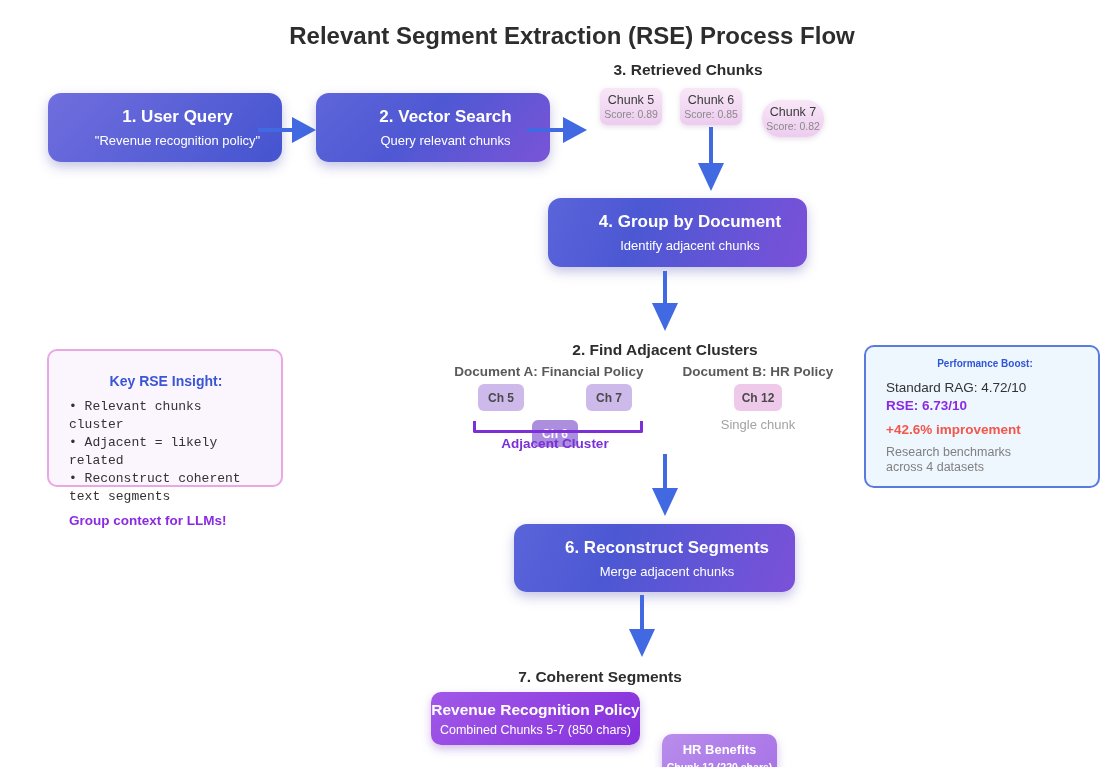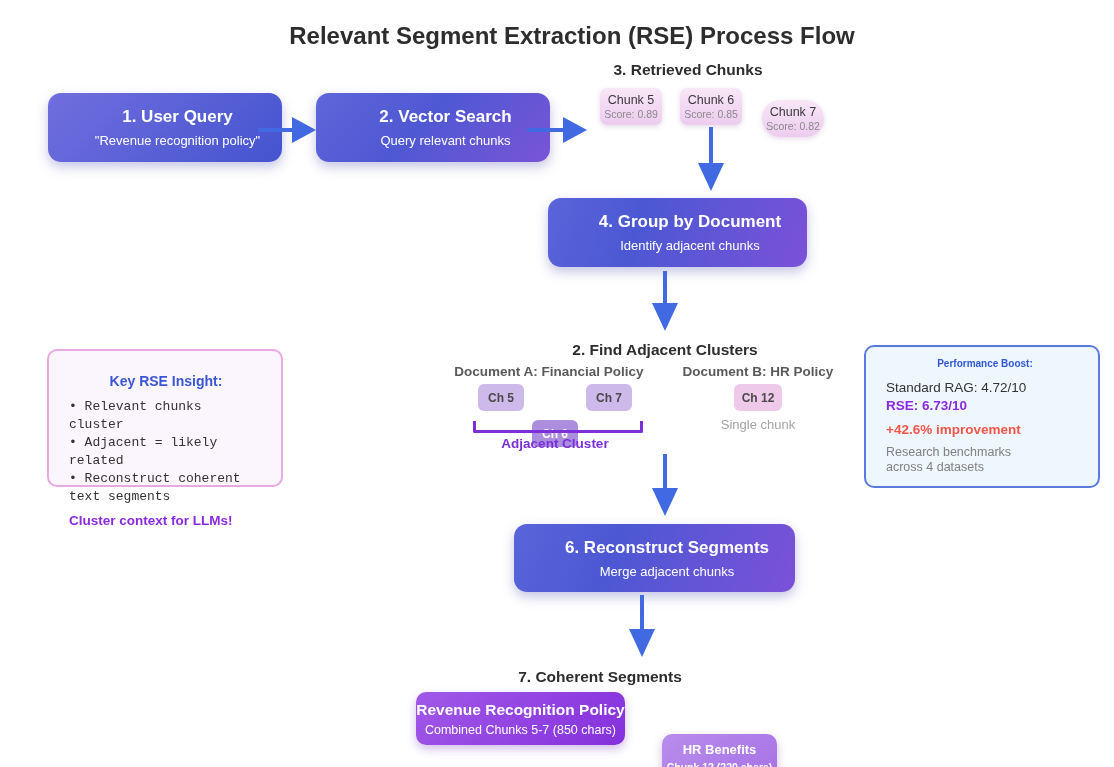--- a/index.html
+++ b/index.html
@@ -77,21 +77,21 @@
   .perf .rag { font-size:13.5px; color:#333333; line-height:18px; }
   .perf .rse { font-size:13.5px; font-weight:bold; color:#8a2be2; line-height:18px; }
   .perf .impr { margin-top:7px; font-size:13.5px; font-weight:bold; color:#f4564a; }
   .perf .bench { margin-top:8px; font-size:12.5px; color:#808080; line-height:15px; }
   
   .seg {
     position:absolute; border-radius:10px; color:#ffffff; text-align:center;
     display:flex; flex-direction:column; justify-content:center; gap:4px;
     box-shadow:0 4px 10px rgba(120,70,190,0.35);
   }
-  .seg-a { left:416px; top:692px; width:209px; height:53px;
+  .seg-a { left:431px; top:692px; width:209px; height:53px;
            background:linear-gradient(135deg,#a158e8 0%,#8530dc 100%); }
   .seg-a .st { font-size:15.5px; font-weight:bold; }
   .seg-a .ss { font-size:12.5px; }
   .seg-b { left:654px; top:734px; width:115px; height:46px;
            background:linear-gradient(135deg,#b88cec 0%,#a873e6 100%);margin-left:8px; }
   .seg-b .st { font-size:13px; font-weight:bold; }
   .seg-b .ss { font-size:10.5px; font-weight:600; }
 </style>
 </head>
 <body>
@@ -162,21 +162,21 @@
   <div class="doc-h" style="left:638px;top:364px;width:240px;">Document B: HR Policy</div>
   <div class="chip chip-pink" style="left:734px;top:384px;width:48px;">Ch 12</div>
   <div class="single-note">Single chunk</div>
 
   <div class="note-box insight">
     <div class="nb-title">Key RSE Insight:</div>
     <div class="bullet">• Relevant chunks cluster</div>
     <div class="bullet">• Adjacent = likely related</div>
     <div class="bullet">• Reconstruct coherent</div>
     <div class="bullet">text segments</div>
-    <div class="highlight">Cluster context for LLMs!</div>
+    <div class="highlight">Group context for LLMs!</div>
   </div>
 
   <div class="note-box perf">
     <div class="nb-title">Performance Boost:</div>
     <div class="rag">Standard RAG: 4.72/10</div>
     <div class="rse">RSE: 6.73/10</div>
     <div class="impr">+42.6% improvement</div>
     <div class="bench">
       <div>Research benchmarks</div>
       <div>across 4 datasets</div>

